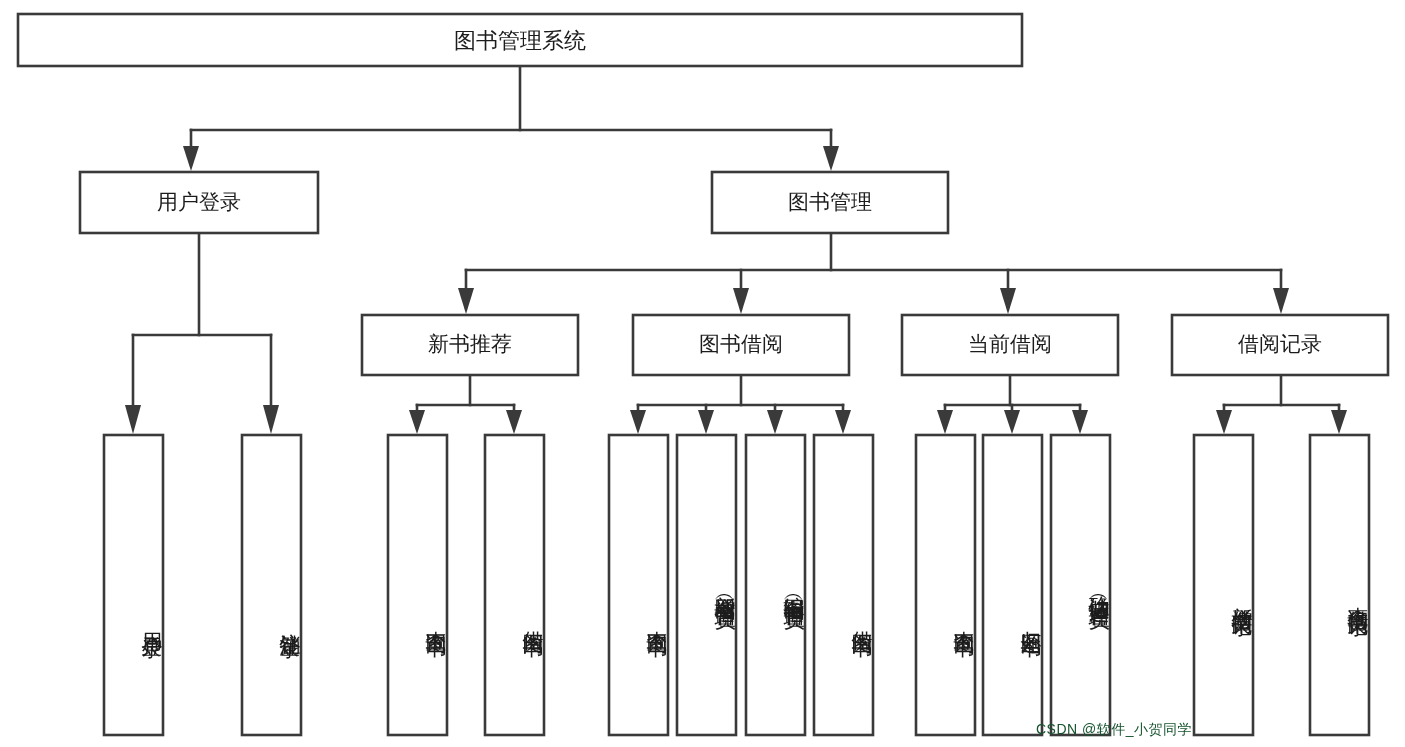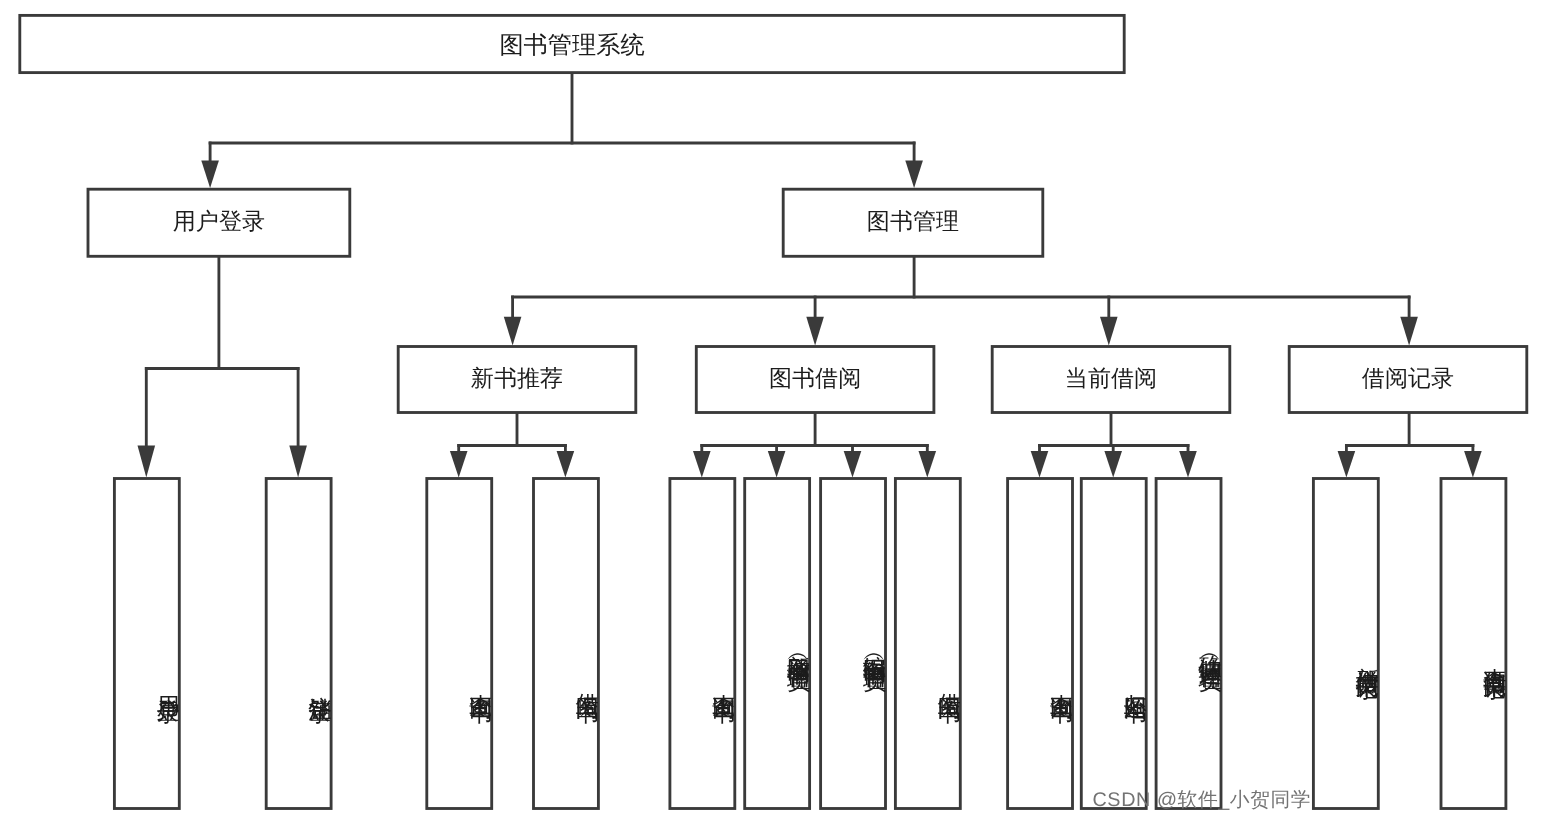--- a/index.html
+++ b/index.html
@@ -69,22 +69,22 @@
     display: flex;
     align-items: flex-start;
     justify-content: center;
     pointer-events: none;
   }
   .watermark {
     position: absolute;
     right: 8px;
     bottom: 8px;
     font-family: "Liberation Sans", sans-serif;
-    font-size: 18px;
-    color: #737373;
+    font-size: 14px;
+    color: #14532d;
     letter-spacing: 0.5px;
     white-space: nowrap;
   }
 </style>
 </head>
 <body>
 
 <div id="diagram-root">
 
   <svg class="flow" viewBox="0 0 1405 747" xmlns="http://www.w3.org/2000/svg">

